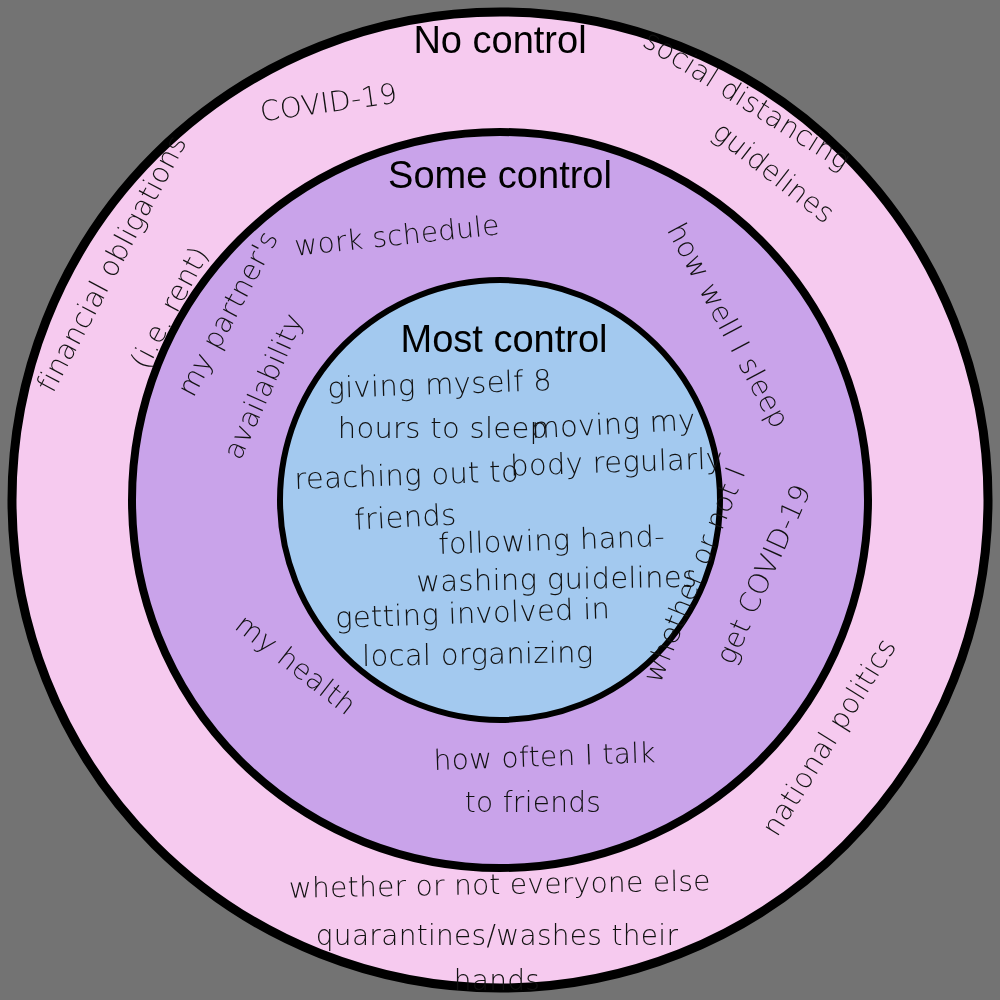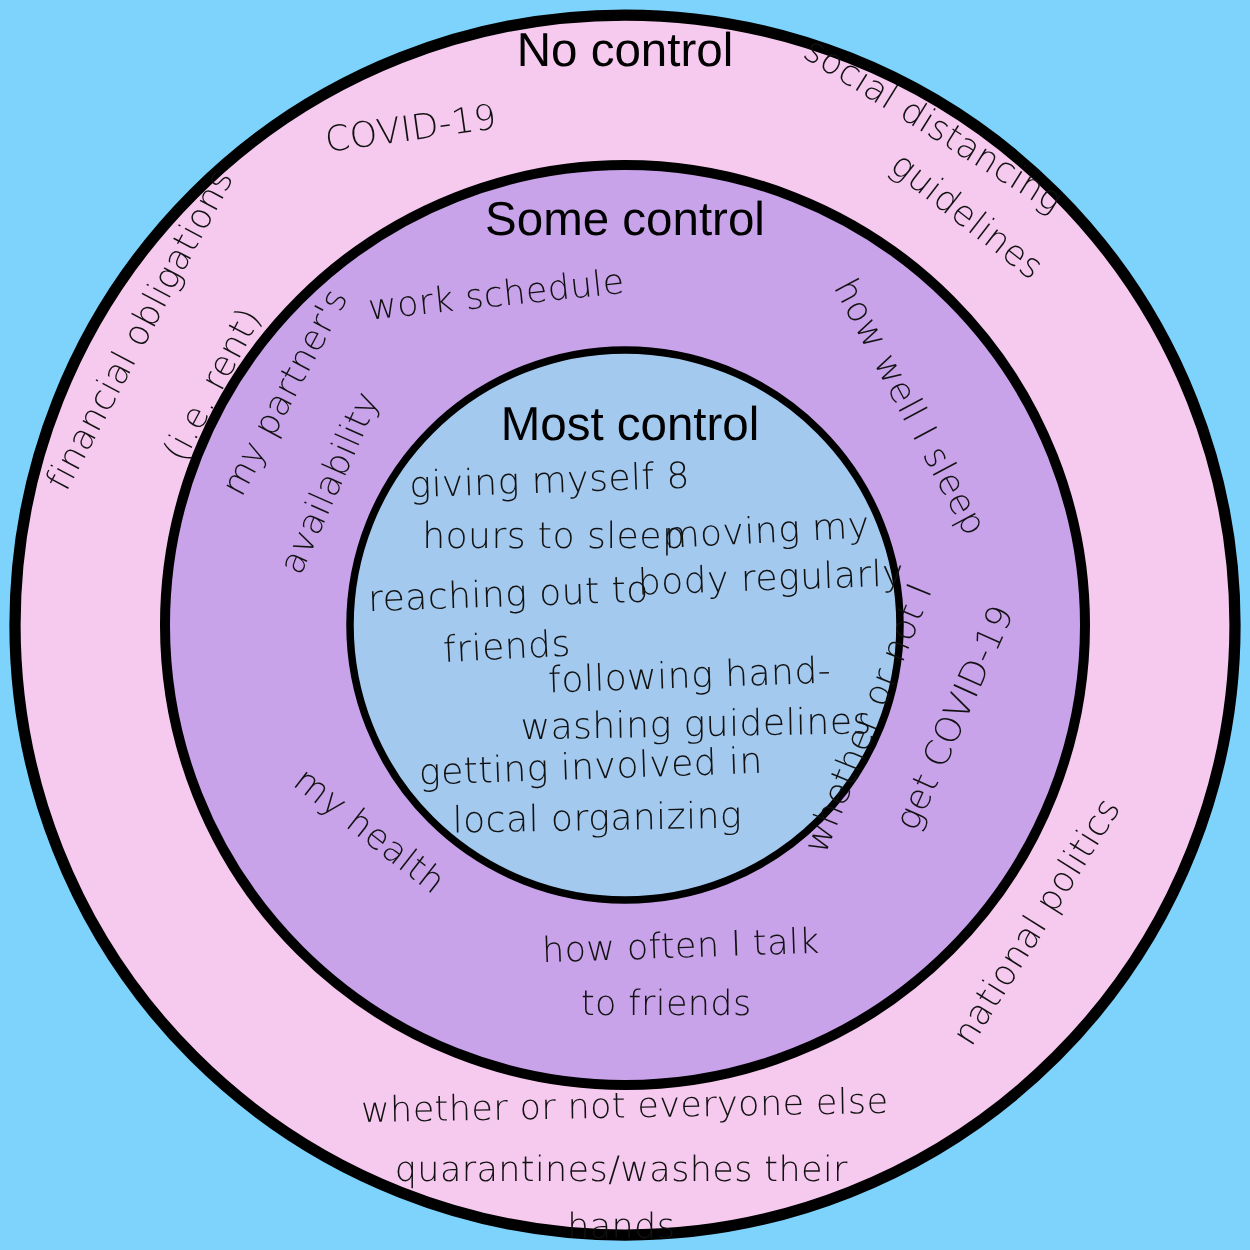--- a/index.html
+++ b/index.html
@@ -8,21 +8,21 @@
     background: #ffffff;
     width: 1000px;
     height: 1000px;
     overflow: hidden;
     font-family: "DejaVu Sans", sans-serif;
   }
   #diagram-root {
     position: relative;
     width: 1000px;
     height: 1000px;
-    background: #7dd3fc;
+    background: #737373;
   }
   svg#circles-of-control {
     display: block;
     width: 1000px;
     height: 1000px;
   }
   .ring-title {
     font-family: "Liberation Sans", sans-serif;
     font-size: 38px;
     fill: #000000;

